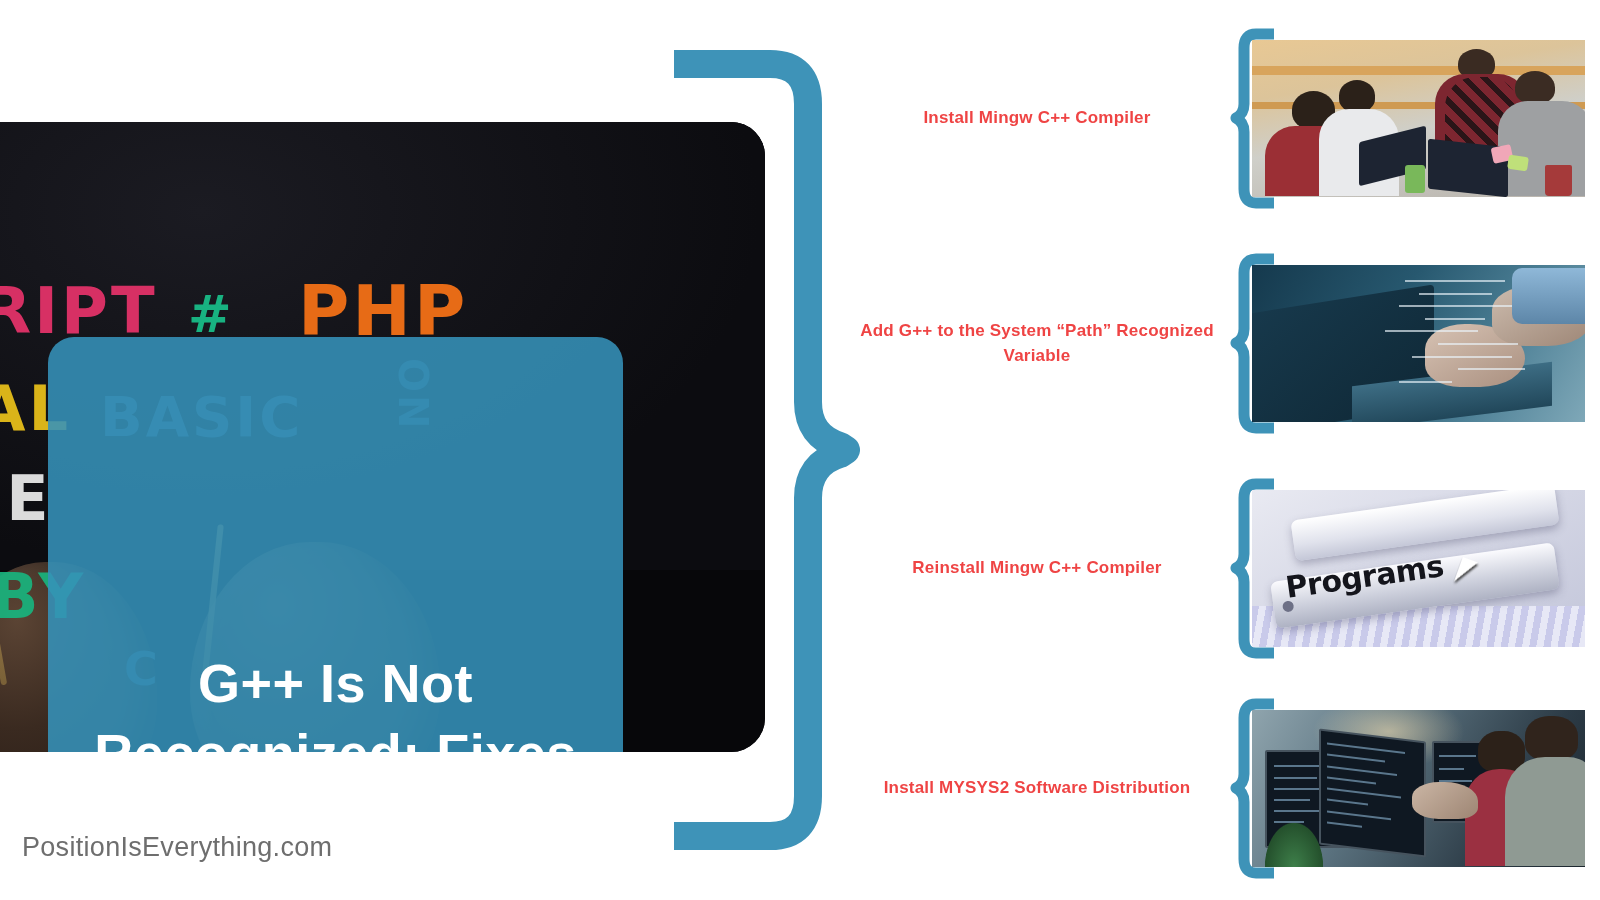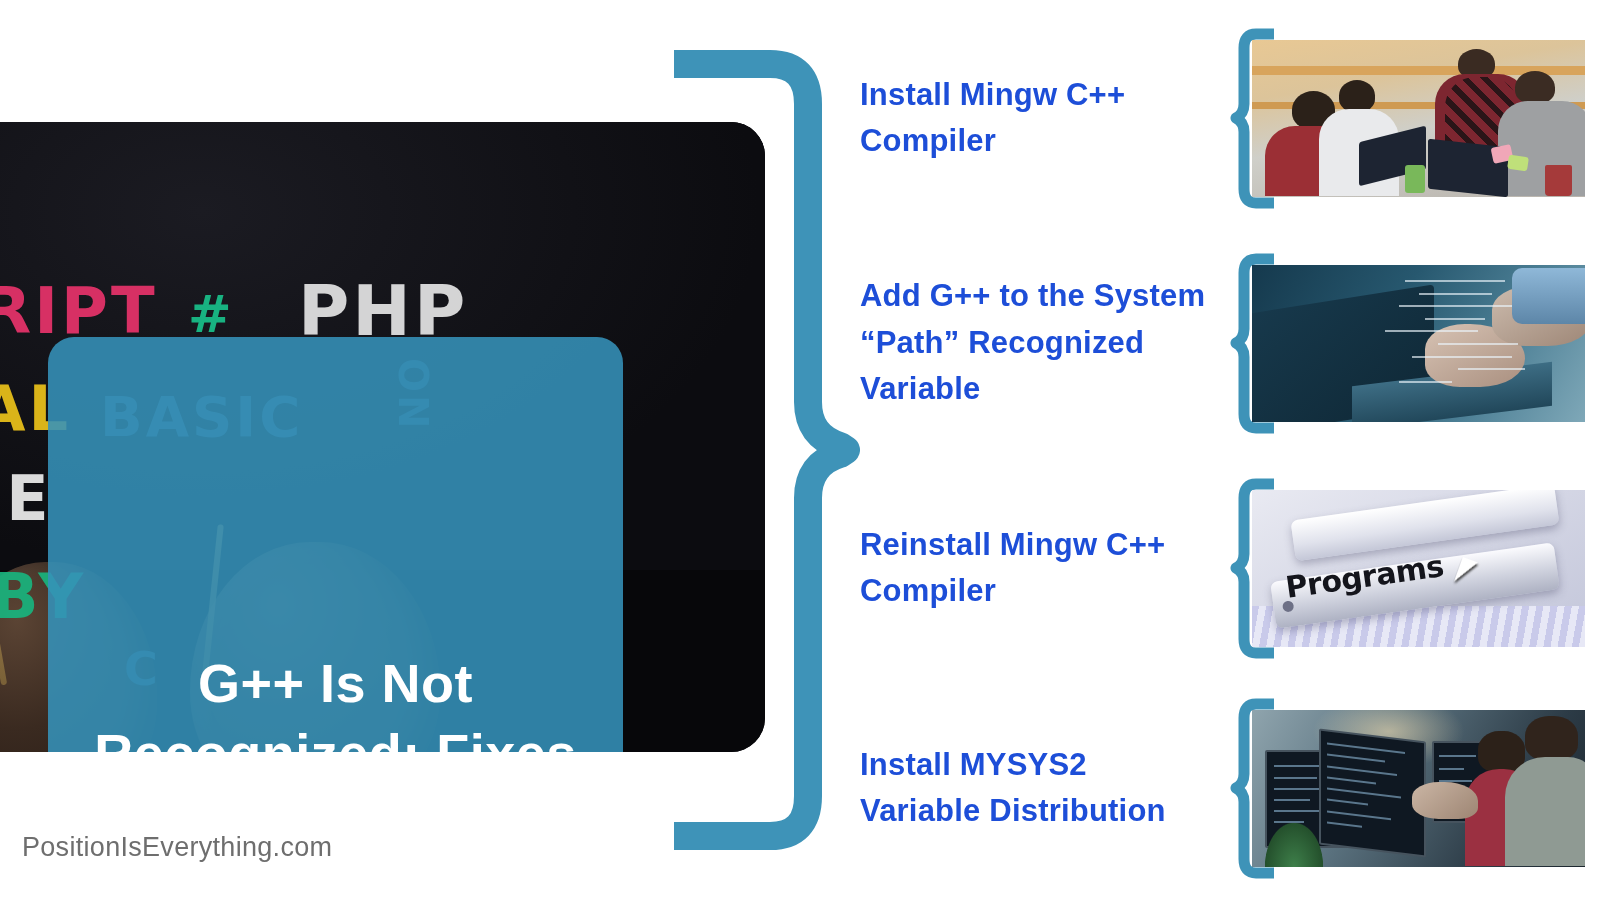--- a/index.html
+++ b/index.html
@@ -93,24 +93,24 @@
 
   
   #big-brace { position:absolute; left:660px; top:50px; width:200px; height:800px; }
 
   
   #steps { position:absolute; left:860px; top:0; width:740px; height:900px; }
   .step { position:absolute; left:0; width:740px; height:200px; display:flex;
           align-items:center; }
   .step-label {
     width:370px; padding-right:16px;
-    text-align:left;
-    font-size:31px; line-height:1.5;
+    text-align:center;
+    font-size:17px; line-height:1.5;
     font-weight:bold;
-    color:#1d4ed8;
+    color:#ef4444;
     letter-spacing:.2px;
   }
   .thumb-wrap { position:relative; width:355px; height:185px; }
   .small-brace { position:absolute; left:0; top:0; width:50px; height:185px; }
   .thumb {
     position:absolute; left:22px; top:14px;
     width:333px; height:157px;
     overflow:hidden;
     background:#333;
   }
@@ -211,21 +211,21 @@
     <div class="board"></div>
     <div class="boots">
       <div class="boot b1"></div>
       <div class="boot b2"></div>
       <div class="boot-stitch"></div>
       <div class="boot-stitch s2"></div>
     </div>
 
     <div class="chalk t-script" style="color: rgb(232, 51, 107);">CRIPT</div>
     <div class="chalk t-hash" style="color: rgb(25, 192, 138);">#</div>
-    <div class="chalk t-php" style="color: #e5e5e5; text-align: center;">PHP</div>
+    <div class="chalk t-php" style="color: #f97316; text-align: center;">PHP</div>
     <div class="chalk t-ual" style="color: rgb(236, 194, 26);">UAL</div>
     <div class="chalk t-basic" style="color: rgb(63, 111, 142);">BASIC</div>
     <div class="chalk t-bje" style="color: rgb(237, 237, 237);">BJE</div>
     <div class="chalk t-on" style="color: rgb(55, 96, 124);">ON</div>
     <div class="chalk t-ruby" style="color: rgb(25, 180, 126);">UBY</div>
     <div class="chalk t-c" style="color: rgb(52, 96, 124);">C</div>
   </div>
 
   <div id="title-card">
     <h1>G++ Is Not Recognized: Fixes</h1>
@@ -330,21 +330,21 @@
               <span class="bar-dot"></span>
             </div>
           <div class="prog-text">Programs</div>
           <div class="cursor"></div>
         </div>
       </div>
     </div>
   </div>
 
   <div class="step" style="top:688px;">
-    <div class="step-label">Install MYSYS2 Variable Distribution</div>
+    <div class="step-label">Install MYSYS2 Software Distribution</div>
     <div class="thumb-wrap">
       <div class="small-brace">
         <svg viewBox="0 0 50 185" width="50" height="185" aria-hidden="true">
           <path d="M 44 8 L 26 8 Q 14 8 14 22 L 14 78 Q 14 88 6 92 Q 14 96 14 106
                    L 14 163 Q 14 177 26 177 L 44 177" fill="none" stroke="#3E93B8" stroke-width="11" stroke-linejoin="round" stroke-linecap="butt"></path>
         </svg>
       </div>
       <div class="thumb">
         <div class="ph-devs">
           <div class="glow"></div>

